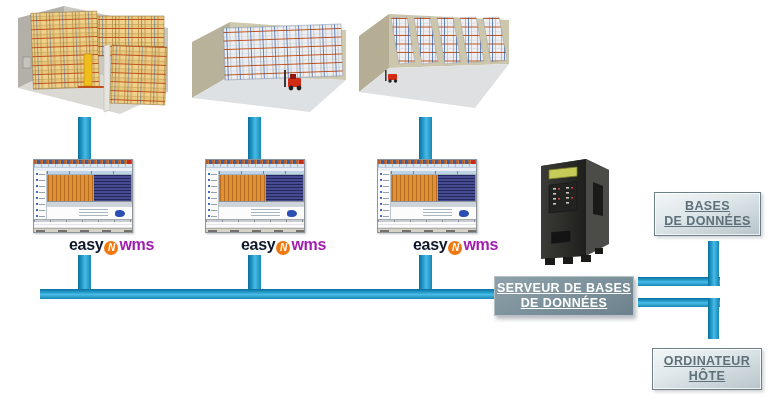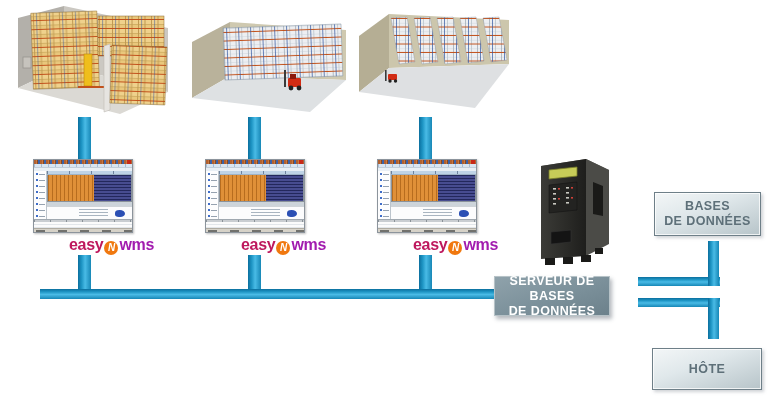--- a/index.html
+++ b/index.html
@@ -6,33 +6,33 @@
   body { background:#fff; font-family:"Liberation Sans", sans-serif; }
   .canvas { position:relative; width:770px; height:401px; background:#fff; overflow:hidden; }
 
   
   .pipe { position:absolute; }
   .pipe-v { background:linear-gradient(90deg,#0B6F9E 0%,#1E95C4 28%,#49BBE6 55%,#1787B6 100%); }
   .pipe-h { background:linear-gradient(180deg,#0B6F9E 0%,#1E95C4 28%,#49BBE6 55%,#1787B6 100%); }
 
   
   .box { position:absolute; display:flex; flex-direction:column; align-items:center; justify-content:center;
-         text-align:center; font-weight:bold; font-size:12.5px; line-height:15px; letter-spacing:.4px; }
+         text-align:center; font-weight:bold; font-size:12.5px; line-height:15px; letter-spacing:.4px;text-decoration:underline; }
   .box-light { border:1px solid #6E7F88;
          background:linear-gradient(160deg,#F3F6F7 0%,#E0E8EB 40%,#B7C4C9 100%);
          box-shadow:inset 0 0 0 1px rgba(255,255,255,.75), 2px 2px 3px rgba(120,130,140,.35);
          color:#5E7079; }
   .box-dark { border:1px solid #B6C2C7;
          background:linear-gradient(160deg,#8FA2AB 0%,#7B909A 55%,#6C818B 100%);
          box-shadow:2px 3px 4px rgba(90,100,110,.45);
          color:#FFFFFF; }
 
   
   .logo { position:absolute; width:100px; text-align:center; font-weight:bold; font-size:16px; letter-spacing:-0.3px; white-space:nowrap; }
-  .logo .t-easy { color:#be185d;margin-left:36px; }
+  .logo .t-easy { color:#0f172a;margin-left:36px; }
   .logo .t-wms  { color:#a21caf; }
   .logo .badge { display:inline-block; width:14px; height:14px; border-radius:50%; background:#F0780F;
                  color:#fff; font-style:italic; font-size:10px; line-height:14px; text-align:center;
                  vertical-align:-1px; margin:0 1px; font-weight:bold; }
 
   
   .shot { position:absolute; width:100px; height:74px; background:#EDEDEA; border:1px solid #8C949C;
           box-shadow:1px 1px 2px rgba(0,0,0,.25); }
   .ss-title { position:relative; height:4px; background:#3A64A8;
       background-image:repeating-linear-gradient(90deg,#B06030 0 2px,#C87840 2px 3px,#8A4820 3px 4px,#3A62A8 4px 6px); }
@@ -279,32 +279,33 @@
       <rect x="25" y="46" width="2" height="1.6"></rect>
         <rect x="38" y="45" width="2" height="1.6"></rect>
     </g>
     <polygon points="18,80 38,78 38,90 18,92" fill="#141414" stroke="#333" stroke-width="0.6"></polygon>
     <rect x="12" y="106" width="10" height="7" fill="#1A1A18"></rect>
     <rect x="30" y="105" width="10" height="7" fill="#1A1A18"></rect>
     <rect x="48" y="103" width="10" height="7" fill="#1A1A18"></rect>
     <rect x="62" y="96" width="8" height="6" fill="#1A1A18"></rect>
   </svg>
 
-  <div class="box box-dark" style="left:494px;top:276px;width:116px;height:40px;">
+  <div class="box box-dark" style="left:494px;top:276px;width:140px;height:40px;">
     <span>SERVEUR DE BASES</span>
     <span>DE DONNÉES</span>
   </div>
 
   <div class="pipe pipe-h" style="left:638px;top:277px;width:82px;height:9px;"></div>
   <div class="pipe pipe-v" style="left:708px;top:241px;width:11px;height:45px;"></div>
   <div class="pipe pipe-h" style="left:638px;top:298px;width:82px;height:9px;"></div>
   <div class="pipe pipe-v" style="left:708px;top:298px;width:11px;height:41px;"></div>
 
   <div class="box box-light" style="left:654px;top:192px;width:107px;height:44px;">
     <span>BASES</span>
     <span>DE DONNÉES</span>
   </div>
 
   <div class="box box-light" style="left:652px;top:348px;width:110px;height:42px;">
+    <span>ORDINATEUR</span>
     <span>HÔTE</span>
   </div>
 
 </div>
 
 </body></html>

